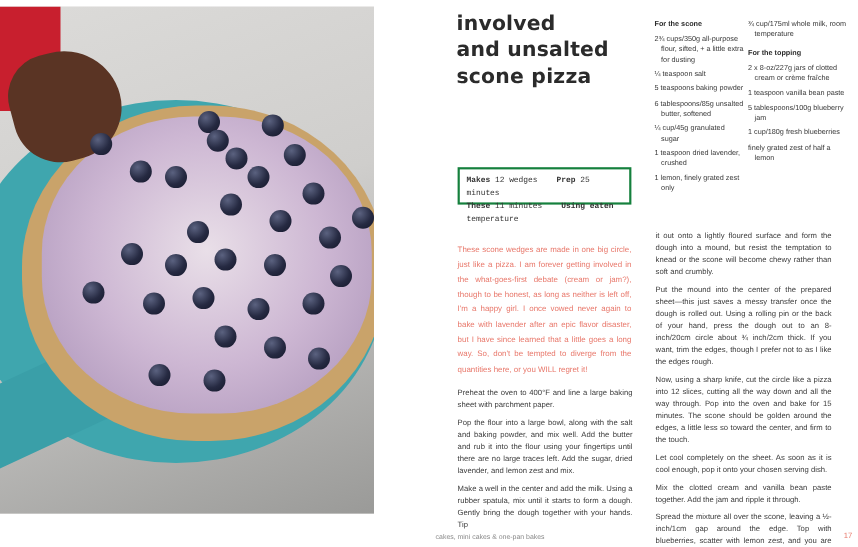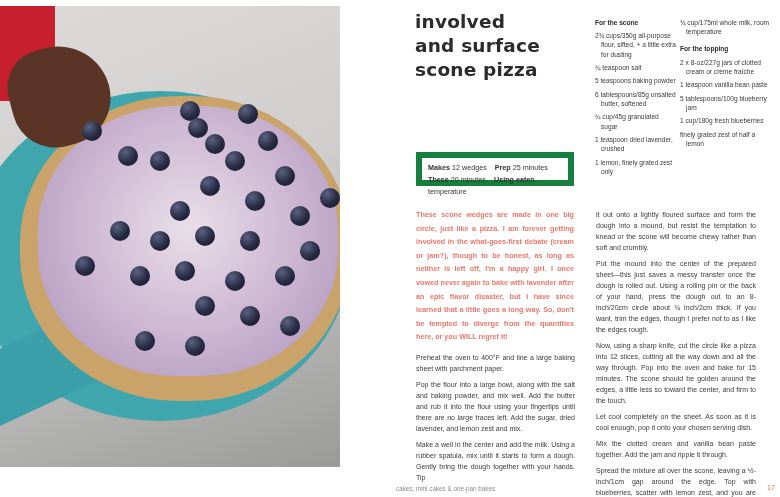--- a/index.html
+++ b/index.html
@@ -10,30 +10,30 @@
   .board-handle { position:absolute; left:-40px; top:330px; width:150px; height:70px; background:#3a9fa8; transform:rotate(-25deg); border-radius:20px; }
   .scone { position:absolute; left:20px; top:90px; width:330px; height:305px; border-radius:48%; background:#c9a36a; }
   .cream { position:absolute; left:38px; top:100px; width:300px; height:270px; border-radius:46%; background:radial-gradient(circle at 50% 45%,#e9dfe8 0%,#cdb7d3 50%,#a890b6 100%); }
   .berry { position:absolute; width:20px; height:20px; border-radius:50%; background:radial-gradient(circle at 35% 30%,#5b6280 0%,#262a42 55%,#14172a 100%); }
   .sleeve { position:absolute; left:0; top:0; width:55px; height:95px; background:#c81f2e; border-radius:0 0 30px 0; }
   .hand { position:absolute; left:10px; top:40px; width:100px; height:100px; background:#5a3424; border-radius:40% 55% 50% 45%; transform:rotate(-15deg); }
 
   .title { position:absolute; left:415px; top:10px; width:170px; font-family:"DejaVu Sans", sans-serif; font-weight:bold; font-size:18.5px; line-height:24px; color:#2b2b2b; letter-spacing:0.2px; }
   .title div { white-space:nowrap; }
 
-  .meta-box { position:absolute; left:416px; top:152px; width:158px; height:34px; border:6px solid #15803d; padding:4px 6px; box-sizing:border-box; font-size:7.2px; line-height:12px; color:#333; }
+  .meta-box { position:absolute; left:416px; top:152px; width:158px; height:34px; border:2px solid #15803d; padding:4px 6px; box-sizing:border-box; font-size:7.2px; line-height:12px; color:#333;font-family:Liberation Mono, monospace; }
   .meta-box b { font-weight:bold; }
 
   .ingredients { position:absolute; top:18px; font-size:6.6px; line-height:9.2px; color:#3a3a3a; }
   .ing-col1 { left:595px; width:82px; }
   .ing-col2 { left:680px; width:92px; }
   .ing-head { font-weight:bold; color:#2b2b2b; margin-bottom:4px; }
   .ing-item { margin-bottom:4.2px; padding-left:6px; text-indent:-6px; }
 
-  .intro { position:absolute; left:416px; top:208px; width:158px; font-size:7.2px; line-height:13.6px; color:#e8776a; font-weight:bold; text-align:justify; }
+  .intro { position:absolute; left:416px; top:220px; width:158px; font-size:7.2px; line-height:13.6px; color:#e8776a; font-weight:normal; text-align:justify; }
 
   .method { position:absolute; font-size:7px; line-height:11px; color:#3a3a3a; text-align:justify; }
   .method p { margin:0 0 5px 0; }
   .method-left { left:416px; top:352px; width:159px; }
   .method-right { left:596px; top:209px; width:160px; }
 
   .footer-section { position:absolute; left:396px; top:485px; font-size:6.3px; color:#8a8a8a; }
   .page-num { position:absolute; left:767px; top:484px; font-size:7px; color:#e8776a; }
 </style>
 </head>
@@ -74,35 +74,35 @@
   <div class="berry" style="left:275px;top:260px"></div>
   <div class="berry" style="left:195px;top:290px"></div>
   <div class="berry" style="left:240px;top:300px"></div>
   <div class="berry" style="left:280px;top:310px"></div>
   <div class="berry" style="left:135px;top:325px"></div>
   <div class="berry" style="left:185px;top:330px"></div>
 </div>
 
 <div class="title">
   <div>involved</div>
-  <div>and surface</div>
+  <div>and unsalted</div>
   <div>scone pizza</div>
 </div>
 
 <div class="meta-box">
   <div>
     <b>Makes</b>
     <span>12 wedges</span>
     &nbsp;&nbsp;
     <b>Prep</b>
     <span>25 minutes</span>
   </div>
   <div>
     <b>These</b>
-    <span>20 minutes</span>
+    <span>11 minutes</span>
     &nbsp;&nbsp;
     <b>Using eaten</b>
     <span>temperature</span>
   </div>
 </div>
 
 <div class="ingredients ing-col1">
   <div class="ing-head">For the scone</div>
   <div class="ing-item">2¾ cups/350g all-purpose flour, sifted, + a little extra for dusting</div>
   <div class="ing-item">¼ teaspoon salt</div>

